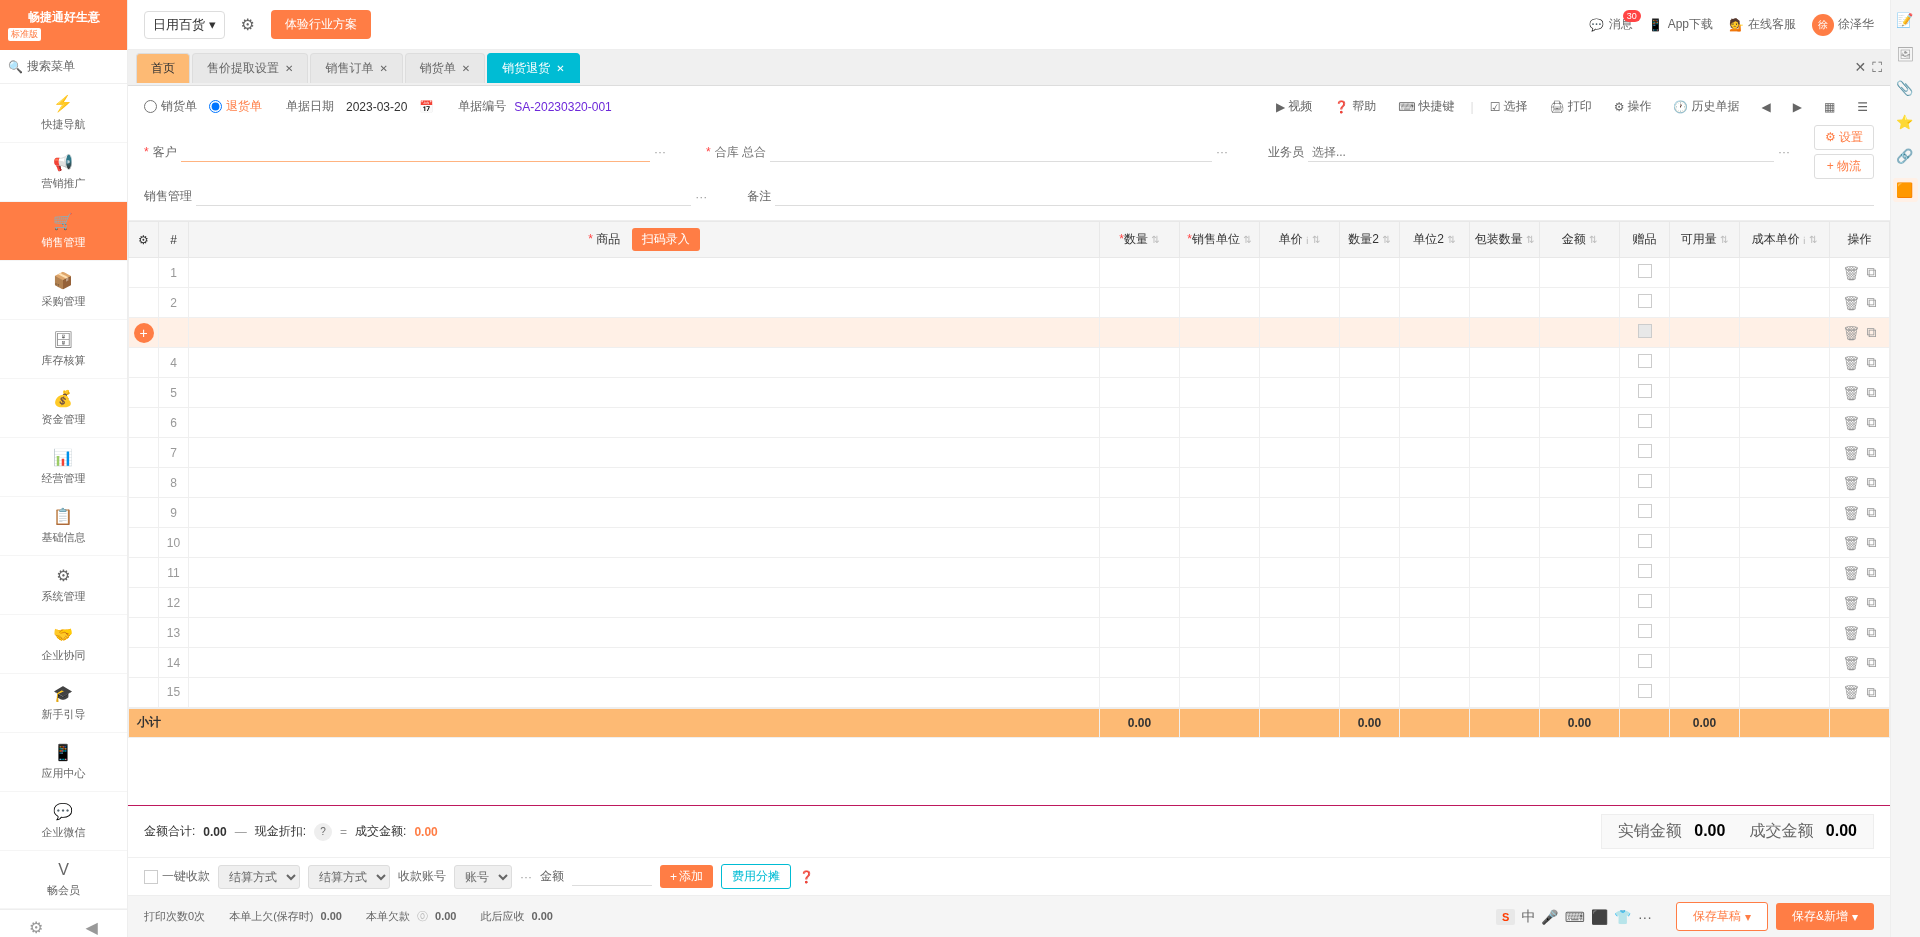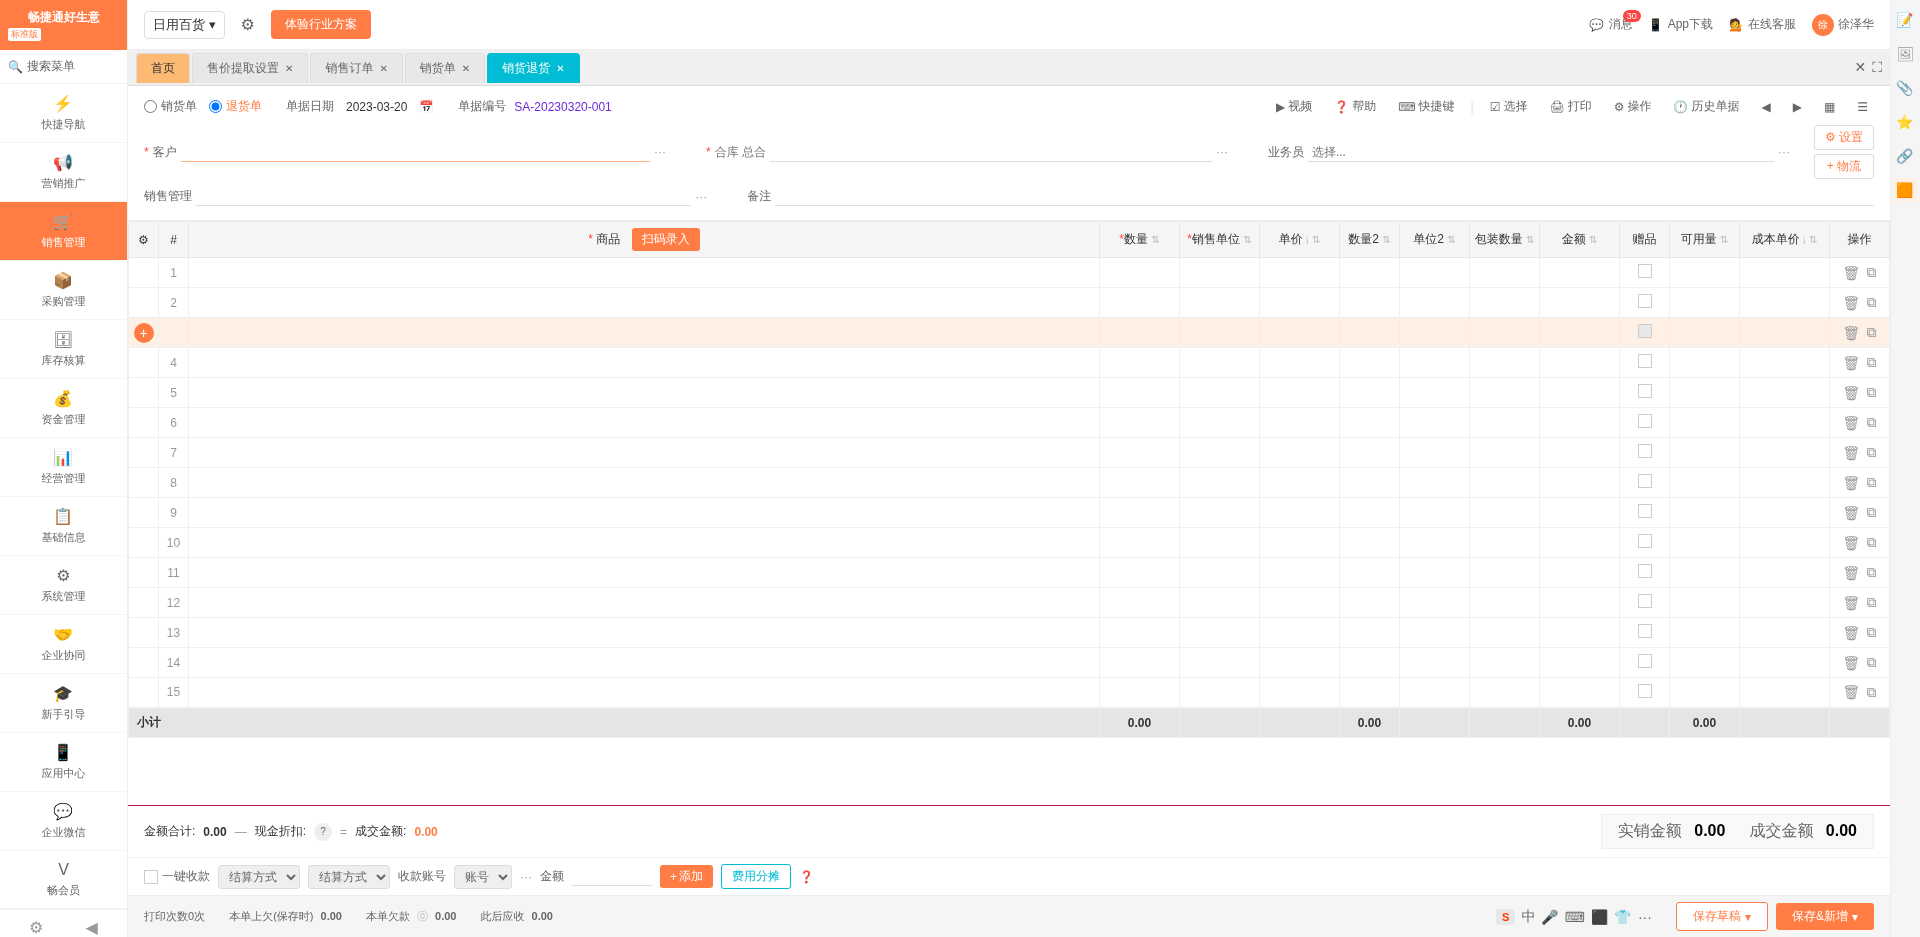--- a/index.html
+++ b/index.html
@@ -53,21 +53,21 @@
     table { width: 100%; border-collapse: collapse; font-size: 12px; }
     thead th { background: #f5f5f5; border: 1px solid #e8e8e8; padding: 6px 4px; text-align: center; color: #333; font-weight: normal; white-space: nowrap; position: sticky; top: 0; z-index: 2; }
     tbody td { border: 1px solid #efefef; padding: 4px; text-align: center; color: #333; height: 30px; }
     tbody tr.highlighted { background: #fff0e6; }
     tbody tr.highlighted td { background: #fff0e6; }
     .row-num { color: #999; }
     .add-row-btn { display: inline-flex; align-items: center; justify-content: center; width: 20px; height: 20px; background: #ff7d45; color: #fff; border-radius: 50%; cursor: pointer; font-size: 14px; line-height: 1; }
     .checkbox { width: 14px; height: 14px; border: 1px solid #ccc; display: inline-block; cursor: pointer; }
     .action-icons { display: flex; align-items: center; justify-content: center; gap: 6px; }
     .action-icon { color: #999; cursor: pointer; font-size: 14px; }
-    .total-row td { background: #e5e5e5; font-weight: bold; border-top: 2px solid #eee; }
+    .total-row td { background: #fdba74; font-weight: bold; border-top: 2px solid #eee; }
     .total-row .total-label { text-align: left; padding-left: 8px; }
     .amount-info { display: flex; align-items: center; gap: 8px; font-size: 12px; color: #333; }
     .amount-dash { color: #999; }
     .calc-btn { display: inline-flex; align-items: center; justify-content: center; width: 18px; height: 18px; background: #eee; border-radius: 50%; color: #666; font-size: 10px; cursor: pointer; }
     .equal-sign { color: #999; }
     .checkbox-label { display: flex; align-items: center; gap: 4px; color: #666; cursor: pointer; }
     .bottom-select { border: 1px solid #ddd; padding: 3px 6px; border-radius: 3px; color: #666; font-size: 12px; }
     .bottom-input { border: none; border-bottom: 1px solid #ddd; padding: 2px 4px; color: #333; width: 80px; font-size: 12px; }
     .add-btn { background: #ff7d45; color: #fff; border: none; padding: 3px 10px; border-radius: 3px; cursor: pointer; font-size: 12px; display: flex; align-items: center; gap: 2px; }
     .split-btn { background: #fff; border: 1px solid #00bcd4; color: #00bcd4; padding: 3px 10px; border-radius: 3px; cursor: pointer; font-size: 12px; }

